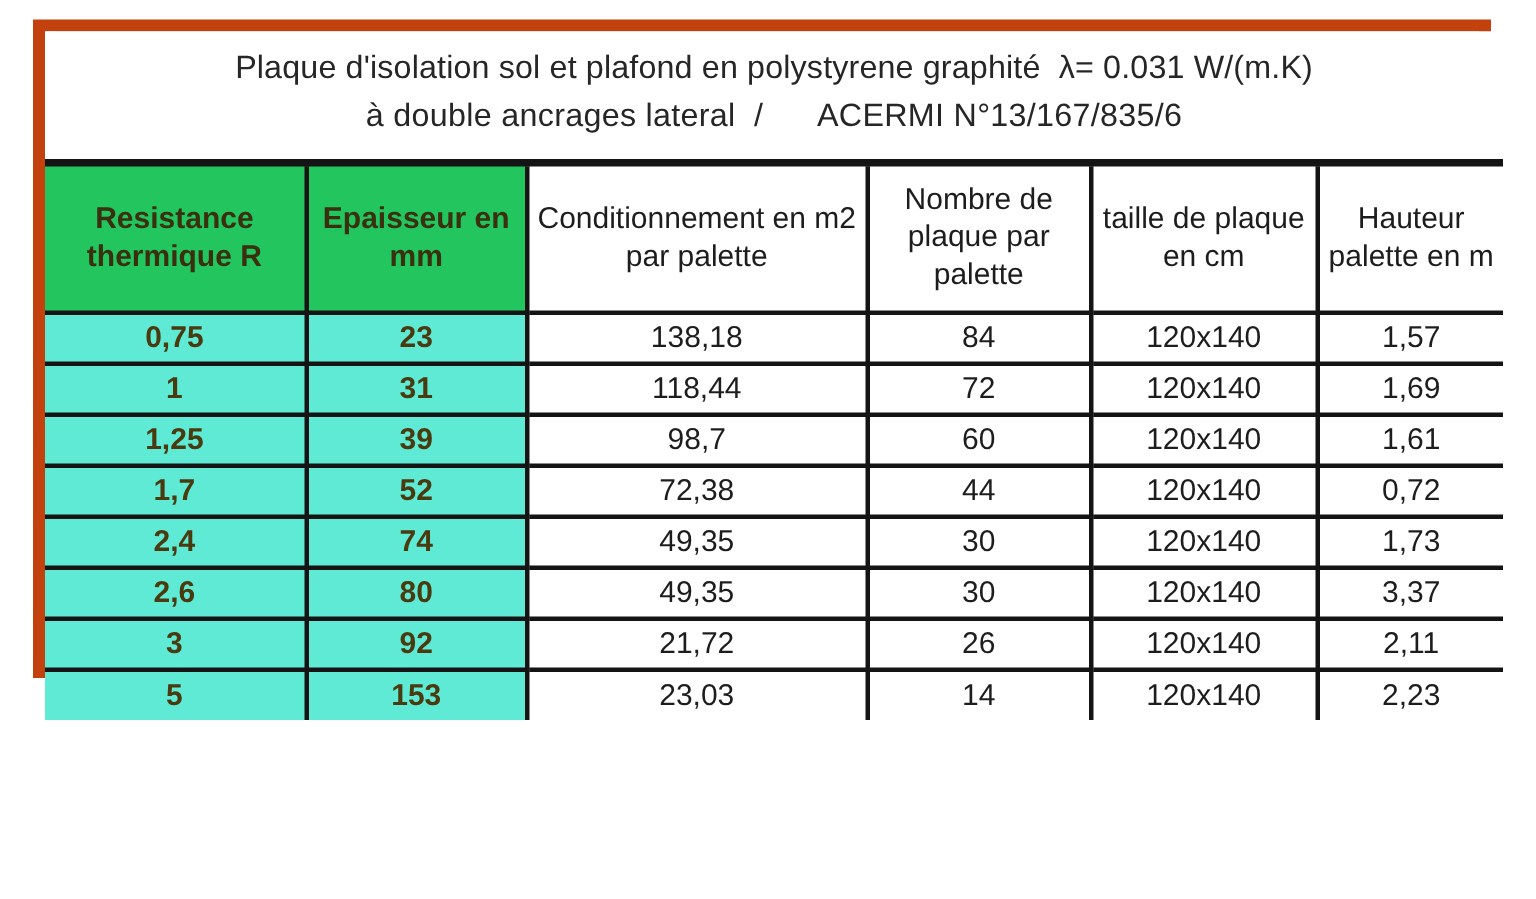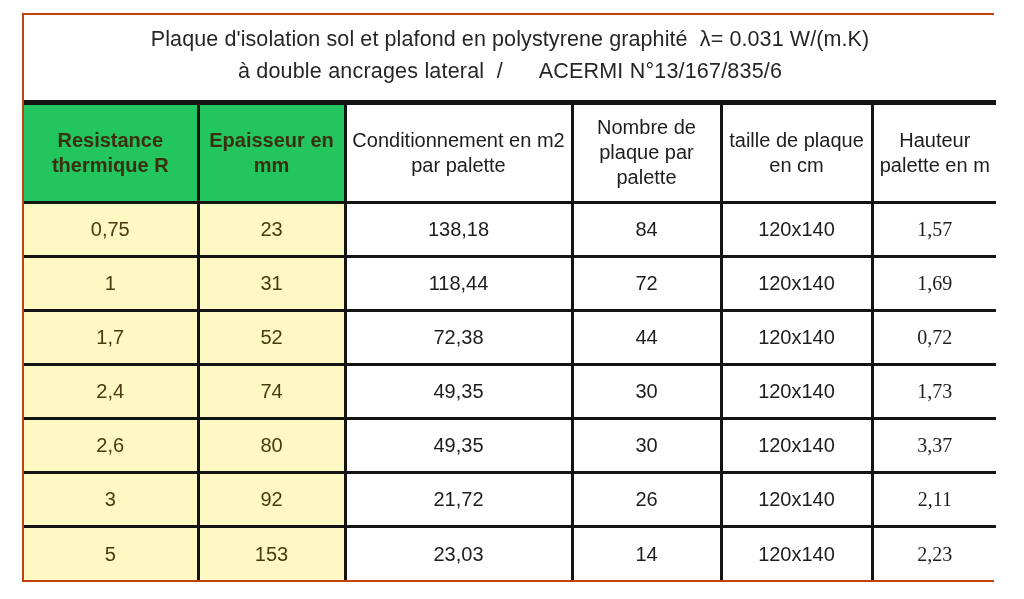--- a/index.html
+++ b/index.html
@@ -24,22 +24,22 @@
     height: 599px;
     background: #ffffff;
   }
 
   
   .table-frame {
     position: absolute;
     left: 22px;
     top: 13px;
     width: 972px;
-    height: 569px;
-    border: 2px solid #c2410c;
+    height: 439px;
+    border: 8px solid #c2410c;
     box-sizing: border-box;
     background: #ffffff;
   }
 
   table.spec {
     width: 100%;
     height: 100%;
     border-collapse: collapse;
     table-layout: fixed;
     background: #ffffff;
@@ -100,26 +100,26 @@
     font-size: 20px;
     line-height: 22px;
     text-align: center;
     vertical-align: middle;
     background: #ffffff;
     color: #1d1d1d;
     box-sizing: border-box;
     white-space: nowrap;
   }
   tbody.body td.hl {
-    background: #fef9c3;
+    background: #5eead4;
     color: #4a3a10;
-    font-weight: normal;
+    font-weight: bold;
   }
   tbody.body td.c-first { border-left: none; }
-  tbody.body td.c-last  { border-right: none; font-family: Liberation Serif, serif; }
+  tbody.body td.c-last  { border-right: none; }
   tbody.body tr:last-child td { border-bottom: none; }
 </style>
 </head>
 <body>
 
 <div id="sheet">
   <div class="table-frame">
     <table class="spec">
       <colgroup>
         <col style="width:174px">
@@ -158,20 +158,28 @@
           </tr>
           <tr>
             <td class="hl c-first">1</td>
             <td class="hl">31</td>
             <td>118,44</td>
             <td>72</td>
             <td>120x140</td>
             <td class="c-last">1,69</td>
           </tr>
           <tr>
+            <td class="hl c-first">1,25</td>
+            <td class="hl">39</td>
+            <td>98,7</td>
+            <td>60</td>
+            <td>120x140</td>
+            <td class="c-last">1,61</td>
+          </tr>
+          <tr>
             <td class="hl c-first">1,7</td>
             <td class="hl">52</td>
             <td>72,38</td>
             <td>44</td>
             <td>120x140</td>
             <td class="c-last">0,72</td>
           </tr>
           <tr>
             <td class="hl c-first">2,4</td>
             <td class="hl">74</td>

